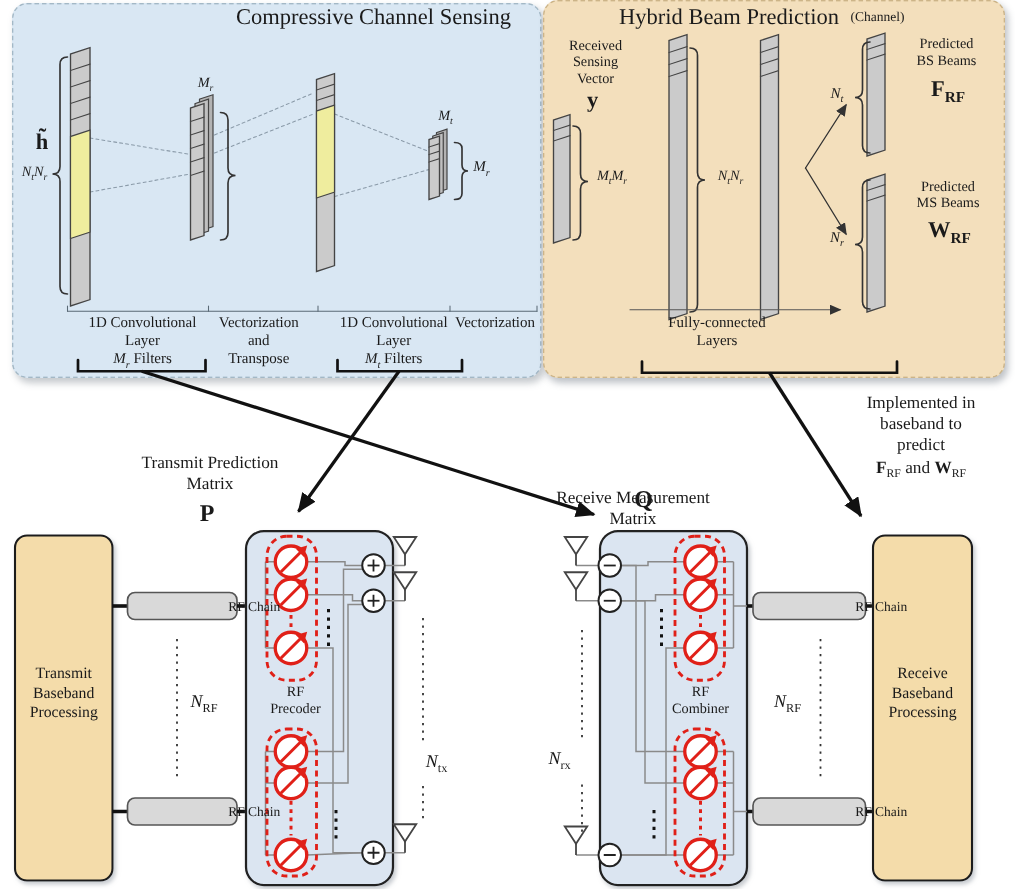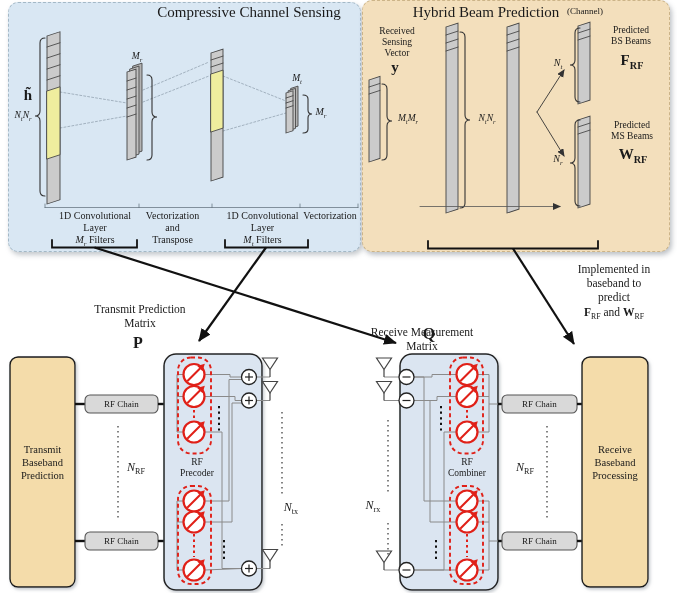--- a/index.html
+++ b/index.html
@@ -15,21 +15,21 @@
   .lbl { position:absolute; z-index:3; text-align:center; white-space:pre-line; line-height:1.2; }
   .fs9  { font-size:9px; }
   .fs95 { font-size:9.5px; line-height:1.18; }
   .fs10 { font-size:10px; line-height:1.22; }
   .fs105{ font-size:10.5px; line-height:1.25; }
   .fs115{ font-size:11.5px; line-height:1.22; }
   .fs12 { font-size:12px; }
   .fs15 { font-size:15px; }
   .sym  { font-weight:700; font-size:16px; line-height:1; }
   .sym2 { font-weight:700; font-size:15px; line-height:1; }
-  .boxlbl { line-height:18px; }
+  .boxlbl { line-height:18px;margin-left:48px; }
   sub { font-size:68%; }
 </style>
 </head>
 <body>
 
 <div id="canvas">
 
   <div id="panel-sensing" class="panel"></div>
   <div id="panel-prediction" class="panel"></div>
 
@@ -310,20 +310,22 @@
   <div class="lbl fs10" style="left:296px; top:210px; width:68px;">Vectorization</div>
 
   <div class="lbl fs15" style="left:386px; top:3px; width:200px;">Hybrid Beam Prediction</div>
   <div class="lbl fs9" style="left:561px; top:6px; width:48px;">(Channel)</div>
   <div class="lbl fs95" style="left:370px; top:26px; width:54px;">Received
 Sensing
 Vector</div>
   <div class="lbl sym2" style="left:386px; top:60px; width:18px;">y</div>
   <div class="lbl fs95" style="left:390px; top:113px; width:36px;"><i>M</i><sub><i>t</i></sub><i>M</i><sub><i>r</i></sub></div>
   <div class="lbl fs95" style="left:469px; top:113px; width:36px;"><i>N</i><sub><i>t</i></sub><i>N</i><sub><i>r</i></sub></div>
+  <div class="lbl fs10" style="left:430px; top:210px; width:96px;">Fully-connected
+Layers</div>
   <div class="lbl fs95" style="left:597px; top:25px; width:68px;">Predicted
 BS Beams</div>
   <div class="lbl sym2" style="left:602px; top:53px; width:60px;"><b>F</b><sub>RF</sub></div>
   <div class="lbl fs10" style="left:548px; top:57px; width:20px;"><i>N</i><sub><i>t</i></sub></div>
   <div class="lbl fs95" style="left:597px; top:120px; width:70px;">Predicted
 MS Beams</div>
   <div class="lbl sym2" style="left:602px; top:147px; width:62px;"><b>W</b><sub>RF</sub></div>
   <div class="lbl fs10" style="left:548px; top:153px; width:20px;"><i>N</i><sub><i>r</i></sub></div>
 
   <div class="lbl fs115" style="left:60px; top:302px; width:160px;">Transmit Prediction
@@ -332,21 +334,21 @@
   <div class="lbl fs115" style="left:342px; top:294px; width:160px;margin-top:31px;">Receive Measurement
 Matrix</div>
   <div class="lbl sym" style="left:417px; top:326px; width:24px;">Q</div>
   <div class="lbl fs115" style="left:552px; top:305px; width:124px;"><b>F</b><sub>RF</sub> and <b>W</b><sub>RF</sub></div>
   <div class="lbl fs115" style="left:552px; top:262px; width:124px;">Implemented in
 baseband to
 predict</div>
 
   <div class="lbl fs105" style="left:10px; top:443px; width:65px;">Transmit
 Baseband
-Prediction</div>
+Processing</div>
   <div class="lbl fs9 boxlbl" style="left:85px; top:395px; width:73px; height:18px;">RF Chain</div>
   <div class="lbl fs9 boxlbl" style="left:85px; top:532px; width:73px; height:18px;">RF Chain</div>
   <div class="lbl fs12" style="left:118px; top:460px; width:36px;"><i>N</i><sub>RF</sub></div>
   <div class="lbl fs95" style="left:167px; top:457px; width:60px;">RF
 Precoder</div>
   <div class="lbl fs12" style="left:276px; top:500px; width:30px;"><i>N</i><sub>tx</sub></div>
 
   <div class="lbl fs12" style="left:358px; top:498px; width:30px;"><i>N</i><sub>rx</sub></div>
   <div class="lbl fs95" style="left:437px; top:457px; width:60px;">RF
 Combiner</div>

